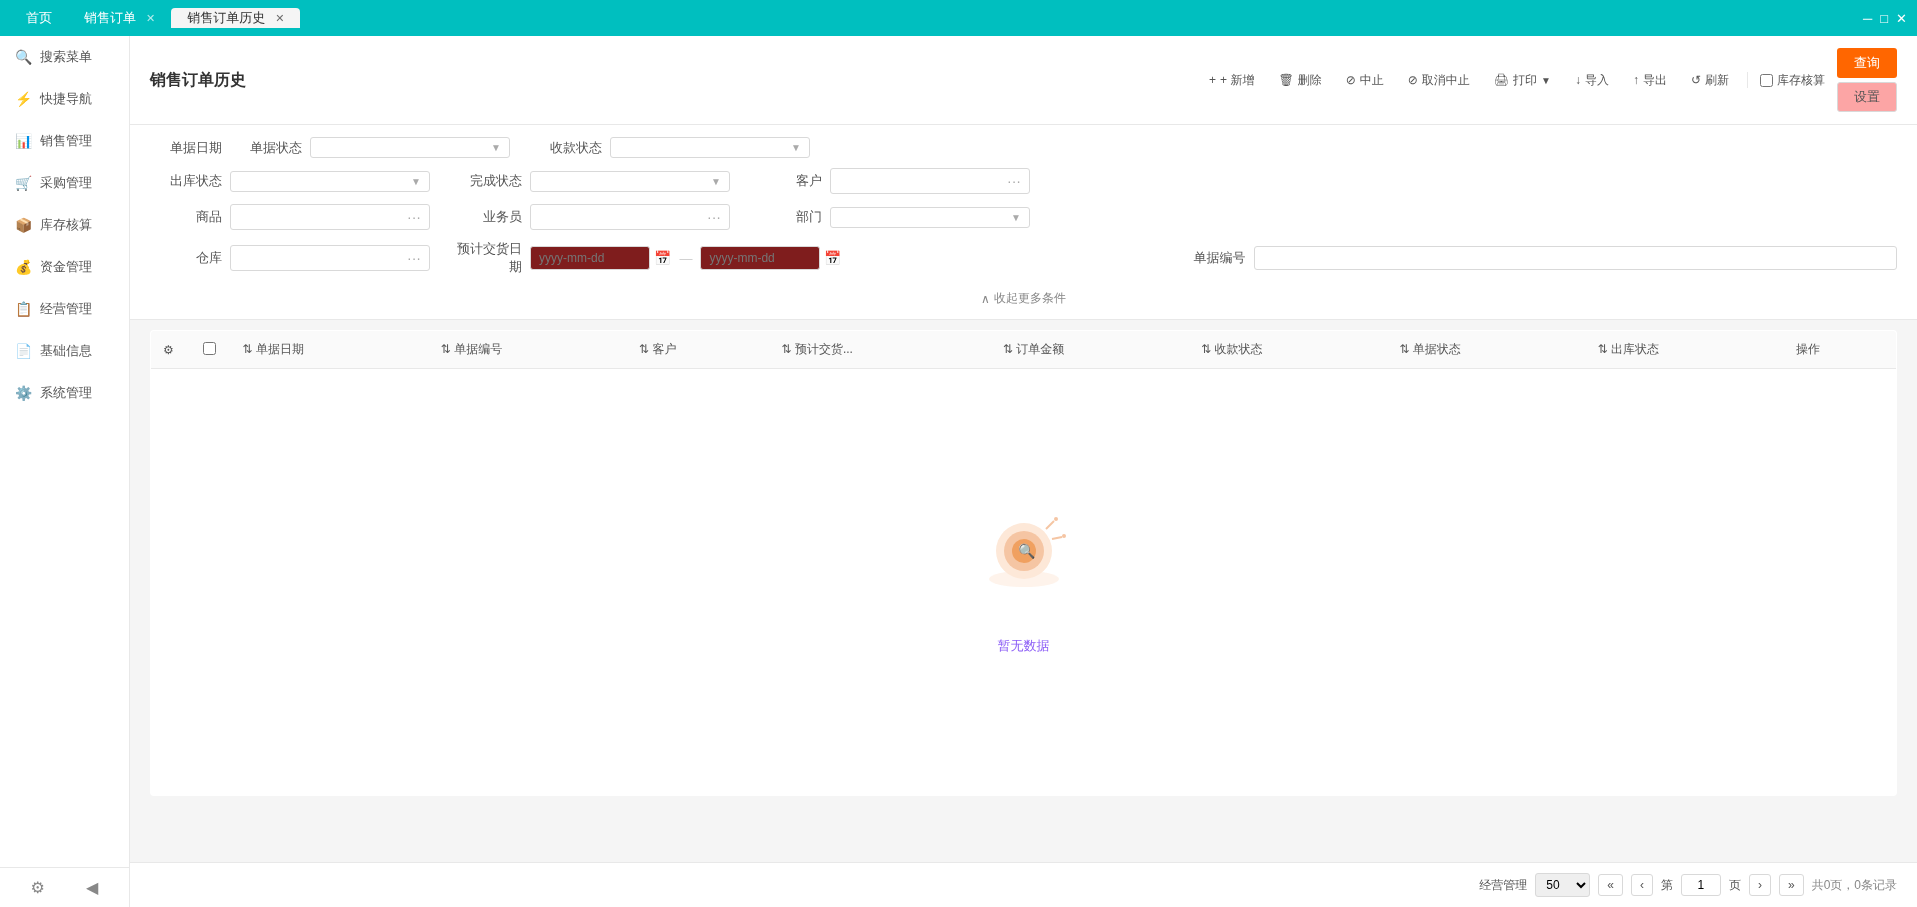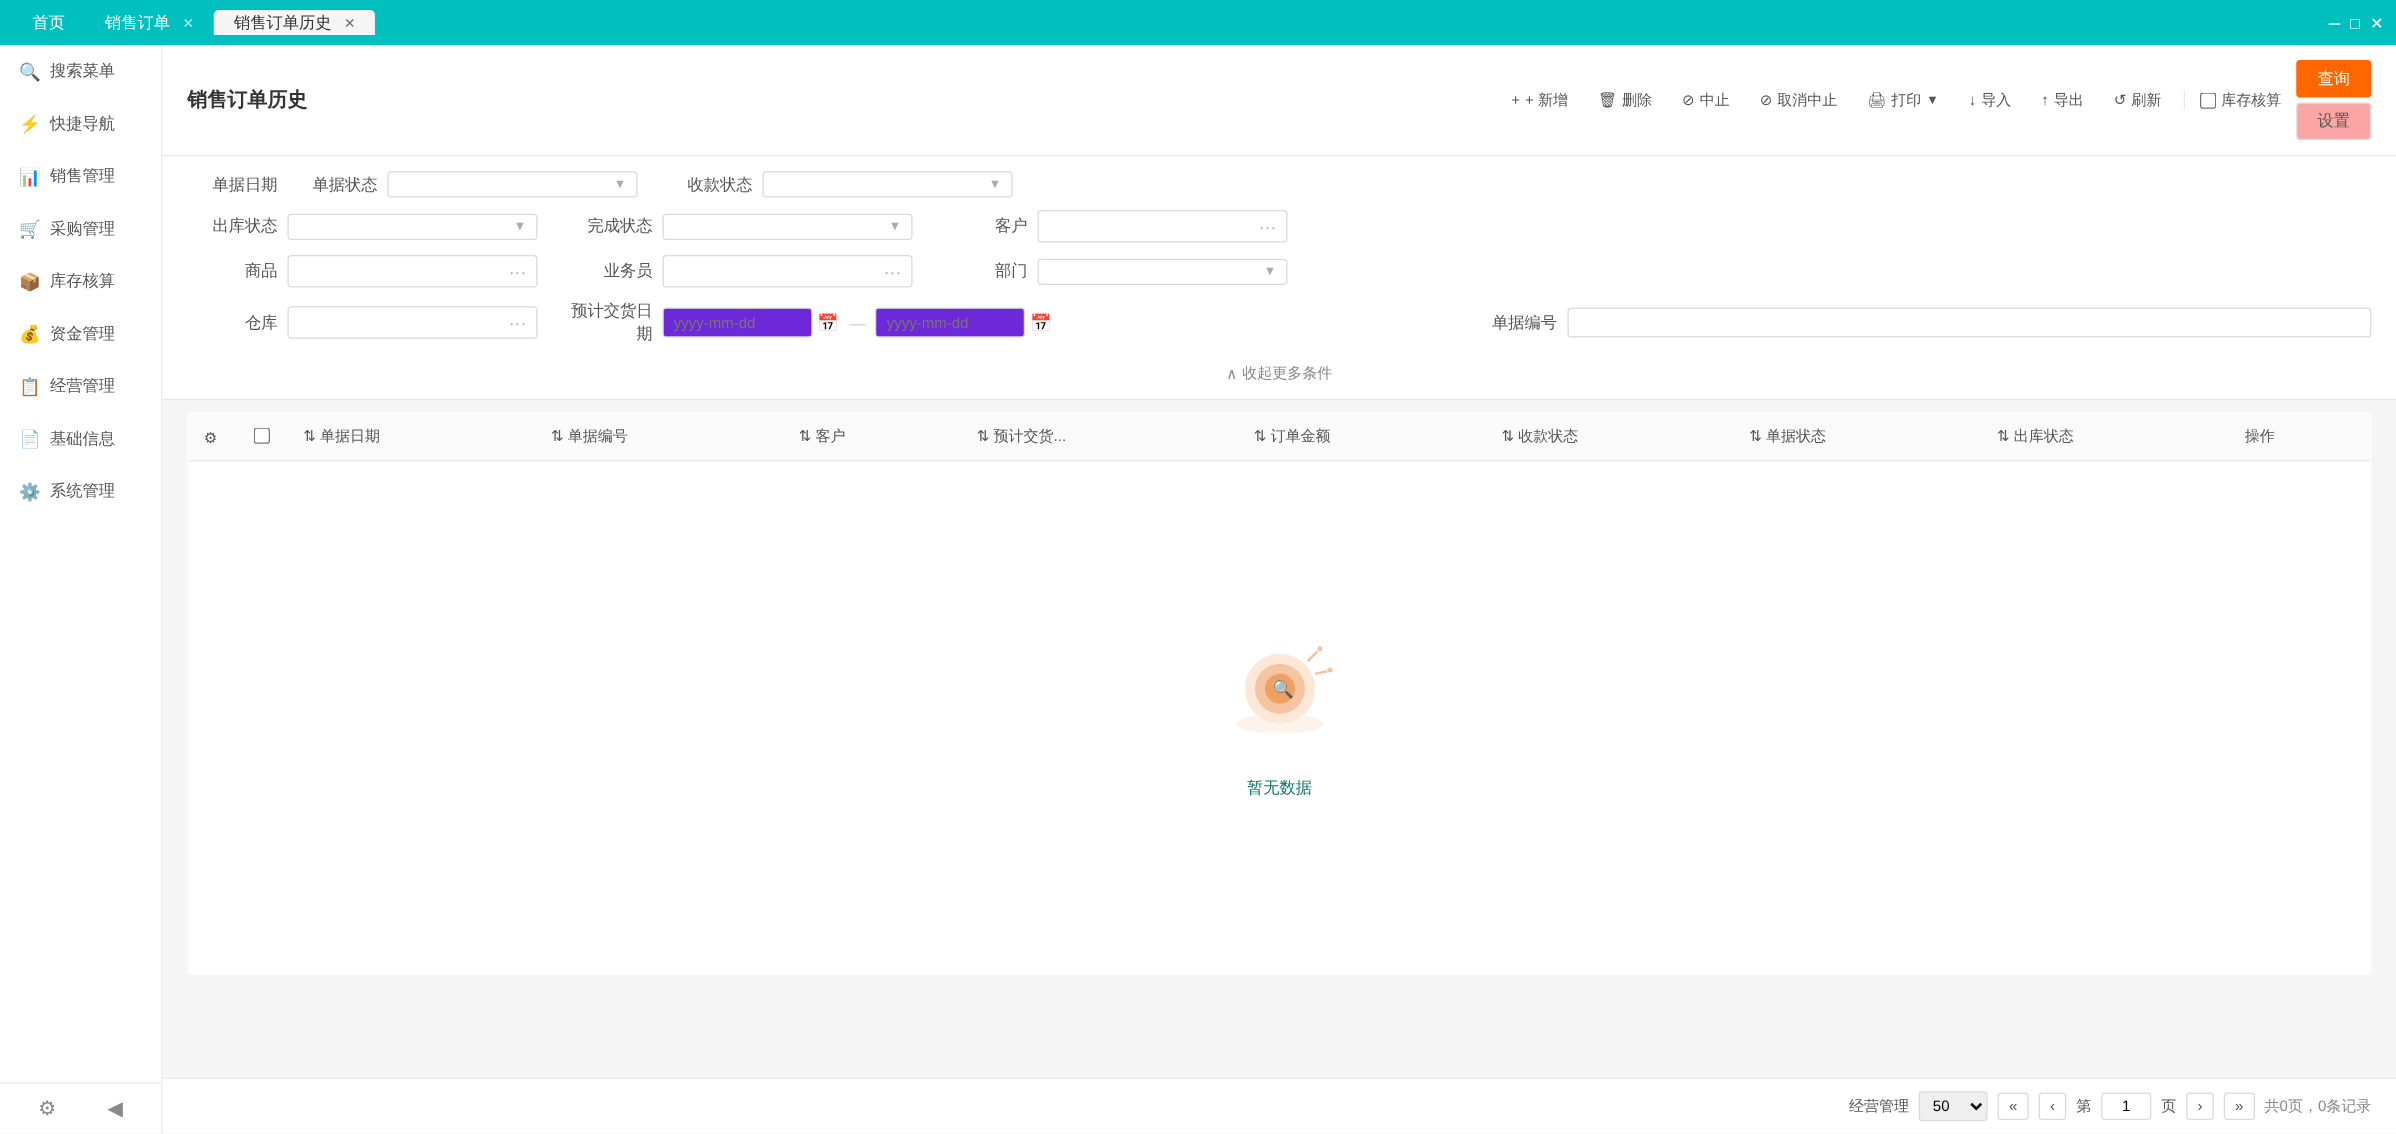--- a/index.html
+++ b/index.html
@@ -42,33 +42,33 @@
     .filter-label { width: 80px; color: #555; font-size: 13px; text-align: right; padding-right: 8px; flex-shrink: 0; }
     .filter-control { flex: 1; display: flex; align-items: center; gap: 6px; }
     .date-btn { padding: 2px 8px; border-radius: 3px; cursor: pointer; font-size: 12px; color: #555; border: 1px solid #d9d9d9; background: #fff; }
     .date-btn.active { background: #ff6600; color: #fff; border-color: #ff6600; border-radius: 10px; }
     .date-range { font-size: 12px; color: #888; margin-left: 4px; }
     .filter-select { border: 1px solid #d9d9d9; border-radius: 3px; padding: 4px 8px; font-size: 12px; color: #555; background: #fff; cursor: pointer; min-width: 180px; display: flex; align-items: center; justify-content: space-between; }
     .filter-select .chevron { font-size: 10px; color: #aaa; margin-left: 4px; }
     .filter-input { border: 1px solid #d9d9d9; border-radius: 3px; padding: 4px 8px; font-size: 12px; color: #555; background: #fff; flex: 1; min-width: 120px; }
     .filter-dots { color: #aaa; cursor: pointer; font-size: 14px; margin-left: 4px; }
     .filter-separator { color: #ccc; margin: 0 4px; }
-    .date-input { border: 1px solid #d9d9d9; border-radius: 3px; padding: 4px 8px; font-size: 12px; color: #aaa; background: #6d28d9; width: 120px; }
+    .date-input { border: 1px solid #d9d9d9; border-radius: 3px; padding: 4px 8px; font-size: 12px; color: #aaa; background: #7f1d1d; width: 120px; }
     .calendar-icon { font-size: 14px; color: #aaa; cursor: pointer; }
     .collapse-row { display: flex; justify-content: center; align-items: center; cursor: pointer; font-size: 12px; color: #888; gap: 4px; padding-top: 4px; }
 
     
     .table-area { flex: 1; overflow: auto; padding: 10px 20px; }
     .data-table { width: 100%; border-collapse: collapse; background: #fff; border: 1px solid #e8e8e8; border-radius: 4px; overflow: hidden; }
     .data-table th { background: #fafafa; border-bottom: 1px solid #e8e8e8; padding: 10px 12px; text-align: left; font-size: 12px; color: #555; font-weight: normal; white-space: nowrap; }
     .data-table td { padding: 10px 12px; border-bottom: 1px solid #f0f0f0; font-size: 12px; color: #333; }
     .th-settings { width: 40px; text-align: center; }
     .th-checkbox { width: 40px; text-align: center; }
     .empty-state { display: flex; flex-direction: column; align-items: center; justify-content: center; padding: 80px 0; }
-    .empty-text { color: #0f766e; font-size: 13px; }
+    .empty-text { color: #8b5cf6; font-size: 13px; margin-top: 16px; }
 
     
     .pagination { background: #fff; border-top: 1px solid #e8e8e8; padding: 10px 20px; display: flex; align-items: center; justify-content: flex-end; gap: 8px; flex-shrink: 0; font-size: 12px; color: #555; }
     .pagination-label { color: #555; }
     .pagination-select { border: 1px solid #d9d9d9; border-radius: 3px; padding: 3px 6px; font-size: 12px; cursor: pointer; }
     .pagination-btn { border: 1px solid #d9d9d9; border-radius: 3px; padding: 3px 8px; cursor: pointer; background: #fff; color: #555; font-size: 12px; }
     .pagination-btn:disabled { opacity: 0.4; cursor: not-allowed; }
     .pagination-input { border: 1px solid #d9d9d9; border-radius: 3px; padding: 3px 6px; font-size: 12px; width: 40px; text-align: center; }
     .pagination-total { color: #888; }
 

